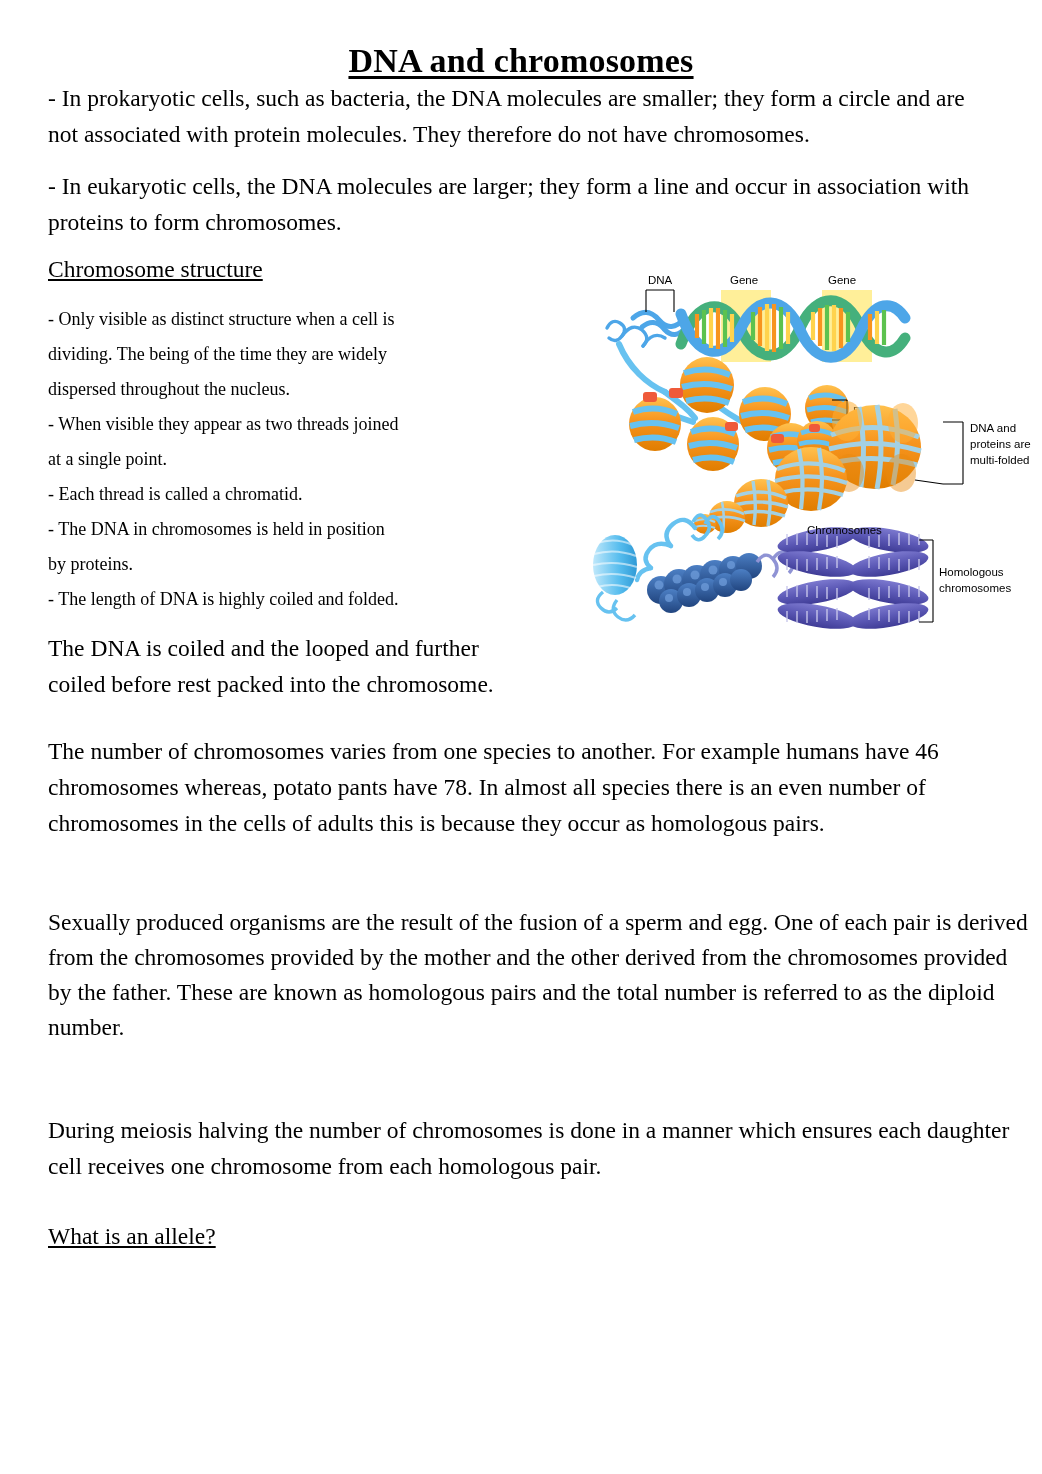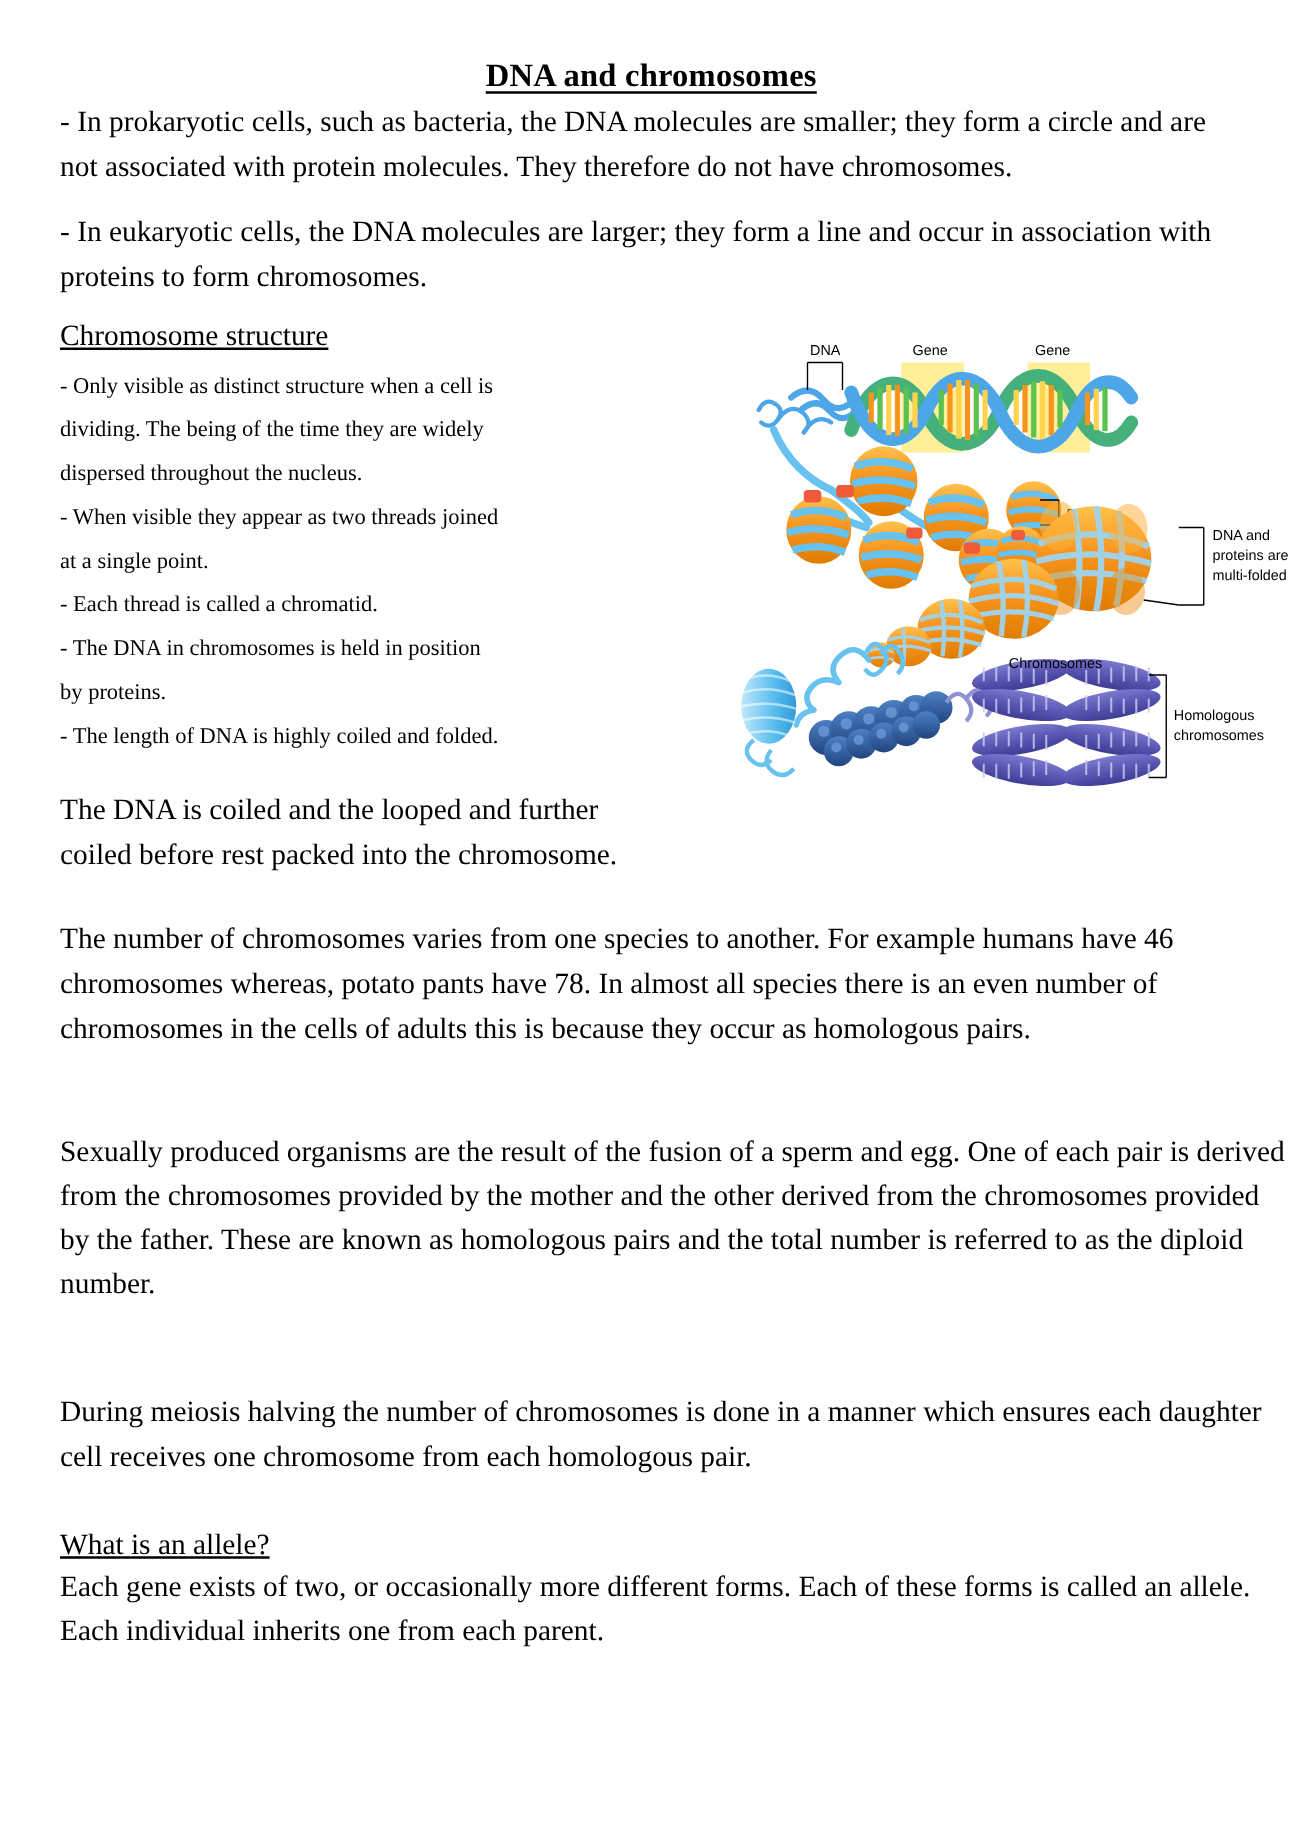--- a/index.html
+++ b/index.html
@@ -23,21 +23,21 @@
     height: 1474px;
   }
 
   
   .doc-title {
     position: absolute;
     top: 14px;
     left: 0;
     width: 1042px;
     text-align: center;
-    font-size: 26px;
+    font-size: 34px;
     line-height: 40px;
     letter-spacing: 0.2px;
     margin-top: 27px;
   }
   .doc-title span {
     text-decoration: underline;
     text-underline-offset: 4px;
   }
 
   
@@ -56,21 +56,21 @@
   .sec-head span {
     text-decoration: underline;
     text-underline-offset: 2px;
   }
 
   
   #p-prokaryotic { left: 48px; top: 80px;  width: 950px; }
   #p-eukaryotic  { left: 48px; top: 168px; width: 950px; }
 
   #chromosome-structure-block { left: 48px; top: 253px; width: 540px; }
-  #chromosome-structure-block .sec-head { margin-bottom: 5px; font-family: Liberation Serif, serif; }
+  #chromosome-structure-block .sec-head { margin-bottom: 16px; font-family: Liberation Serif, serif; }
   #chromosome-structure-block .body-lines { font-size: 18px; line-height: 35px; }
 
   #p-dnacoiled { left: 48px; top: 630px; width: 560px; }
   #p-number    { left: 48px; top: 733px; width: 975px; }
 
   #homologous-block { left: 48px; top: 905px; width: 985px; }
   #homologous-block .body-lines { font-size: 23.5px; line-height: 35px; }
 
   #p-meiosis { left: 48px; top: 1112px; width: 975px; }
 
@@ -139,21 +139,20 @@
     </div>
   </div>
 
   <div class="para" id="p-meiosis">
     <p>During meiosis halving the number of chromosomes is done in a manner which ensures each daughter cell receives one chromosome from each homologous pair.</p>
   </div>
 
   <div class="para" id="allele-block">
     <div class="sec-head"><span>What is an allele?</span></div>
     <div class="body-lines">
-      <p>Each gene exists of two, or occasionally more different forms. Each of these forms is called an allele. Each individual inherits one from each parent.</p>
     </div>
   </div>
 
   <div id="diagram">
     <svg viewBox="0 0 455 385" xmlns="http://www.w3.org/2000/svg">
       <defs>
         <linearGradient id="gHist" x1="0" y1="0" x2="0" y2="1">
           <stop offset="0%" stop-color="#ffc14d"></stop>
           <stop offset="45%" stop-color="#f7941e"></stop>
           <stop offset="100%" stop-color="#e07d00"></stop>

